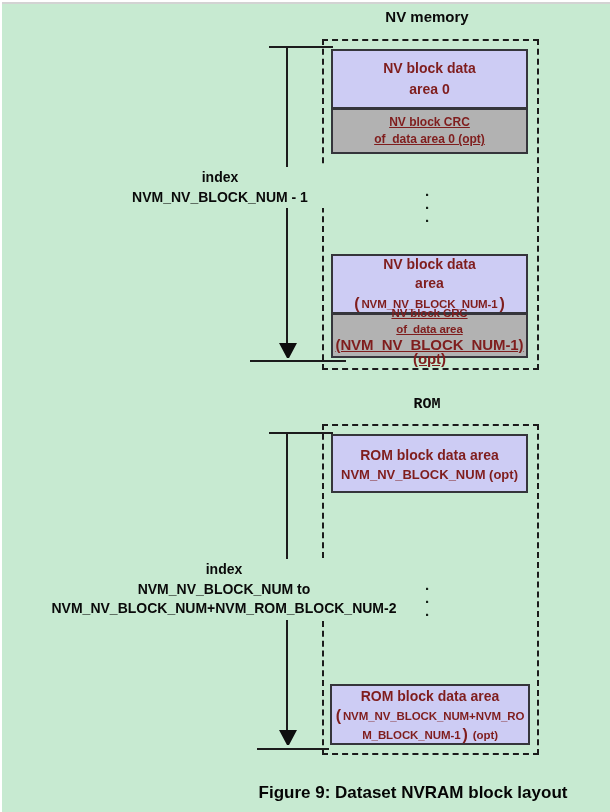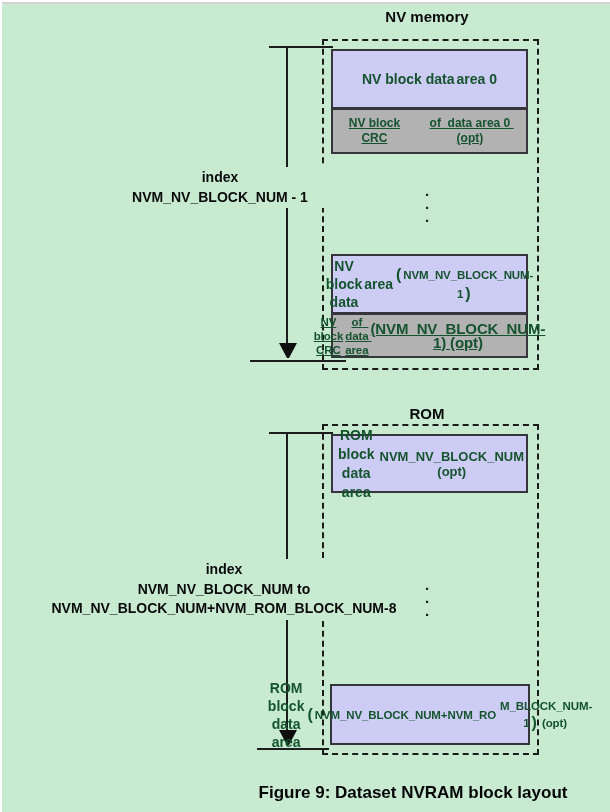--- a/index.html
+++ b/index.html
@@ -25,22 +25,22 @@
   .vline { position:absolute; width:2px;  background:#1c1c1c; z-index:3; }
   .arrowhead {
     position:absolute; width:0; height:0; z-index:3;
     border-left:8px solid transparent; border-right:8px solid transparent;
     border-top:15px solid #0e0e0e;
   }
 
   .block {
     position:absolute; z-index:4;
     border:2px solid #35353b;
-    display:flex; flex-direction:row; justify-content:center; align-items:center;
-    text-align:center; font-weight:bold; color:#14532d;
+    display:flex; flex-direction:column; justify-content:center; align-items:center;
+    text-align:center; font-weight:bold; color:#7f1d1d;
   }
   .lav  { background:#cdccf4; }
   .gray { background:#b2b2b2;text-decoration:underline; }
 
   .t14 { font-size:14px; line-height:19px; }
   .t12 { font-size:12px; line-height:15px; }
   .t11 { font-size:11.5px; line-height:14px; letter-spacing:-0.1px; }
   .prewrap { white-space:pre-wrap; }
   .bigparen { font-size:16px; font-weight:bold; position:relative; top:1px; }
 
@@ -103,21 +103,21 @@
     <div class="t14" style="line-height:17px;">area</div>
     <div class="t11" style="line-height:17px;"><span class="bigparen">(</span><span>NVM_NV_BLOCK_NUM-1</span><span class="bigparen">)</span></div>
   </div>
 
   <div class="block gray" style="left:329px; top:311px; width:197px; height:45px;">
     <div class="t11">NV block CRC</div>
     <div class="t11 prewrap">of  data area</div>
     <div class="t11" style="font-size:15px;">(NVM_NV_BLOCK_NUM-1) (opt)</div>
   </div>
 
-  <div class="sec-title" style="left:330px; top:402px; width:190px;">ROM</div>
+  <div class="sec-title" style="left:330px; top:393px; width:190px;font-family:Liberation Mono, monospace;">ROM</div>
 
   <div class="dashed-box" style="left:320px; top:422px; width:217px; height:331px;"></div>
 
   <div class="hline" style="left:267px; top:430px; width:64px;"></div>
   <div class="vline" style="left:284px; top:430px; height:298px;"></div>
   <div class="arrowhead" style="left:277px; top:728px;"></div>
   <div class="hline" style="left:255px; top:746px; width:72px;"></div>
 
   <div class="block lav" style="left:329px; top:432px; width:197px; height:59px;">
     <div class="t14">ROM block data area</div>
@@ -126,21 +126,21 @@
 
   <div class="dots" style="left:418px; top:576px; height:40px;">
     <span>.</span>
     <span>.</span>
     <span>.</span>
   </div>
 
   <div class="index-label" style="left:28px; top:557px; width:388px;">
     <div>index</div>
     <div>NVM_NV_BLOCK_NUM to</div>
-    <div>NVM_NV_BLOCK_NUM+NVM_ROM_BLOCK_NUM-8</div>
+    <div>NVM_NV_BLOCK_NUM+NVM_ROM_BLOCK_NUM-2</div>
   </div>
 
   <div class="block lav" style="left:328px; top:682px; width:200px; height:61px;">
     <div class="t14" style="line-height:18px;">ROM block data area</div>
     <div class="t11" style="line-height:16px;"><span class="bigparen">(</span><span>NVM_NV_BLOCK_NUM+NVM_RO</span></div>
     <div class="t11 prewrap" style="line-height:16px;"><span>M_BLOCK_NUM-1</span><span class="bigparen">)</span><span> (opt)</span></div>
   </div>
 
   <div class="caption" style="left:206px; top:780px; width:410px;">Figure 9: Dataset NVRAM block layout</div>
 </div>

